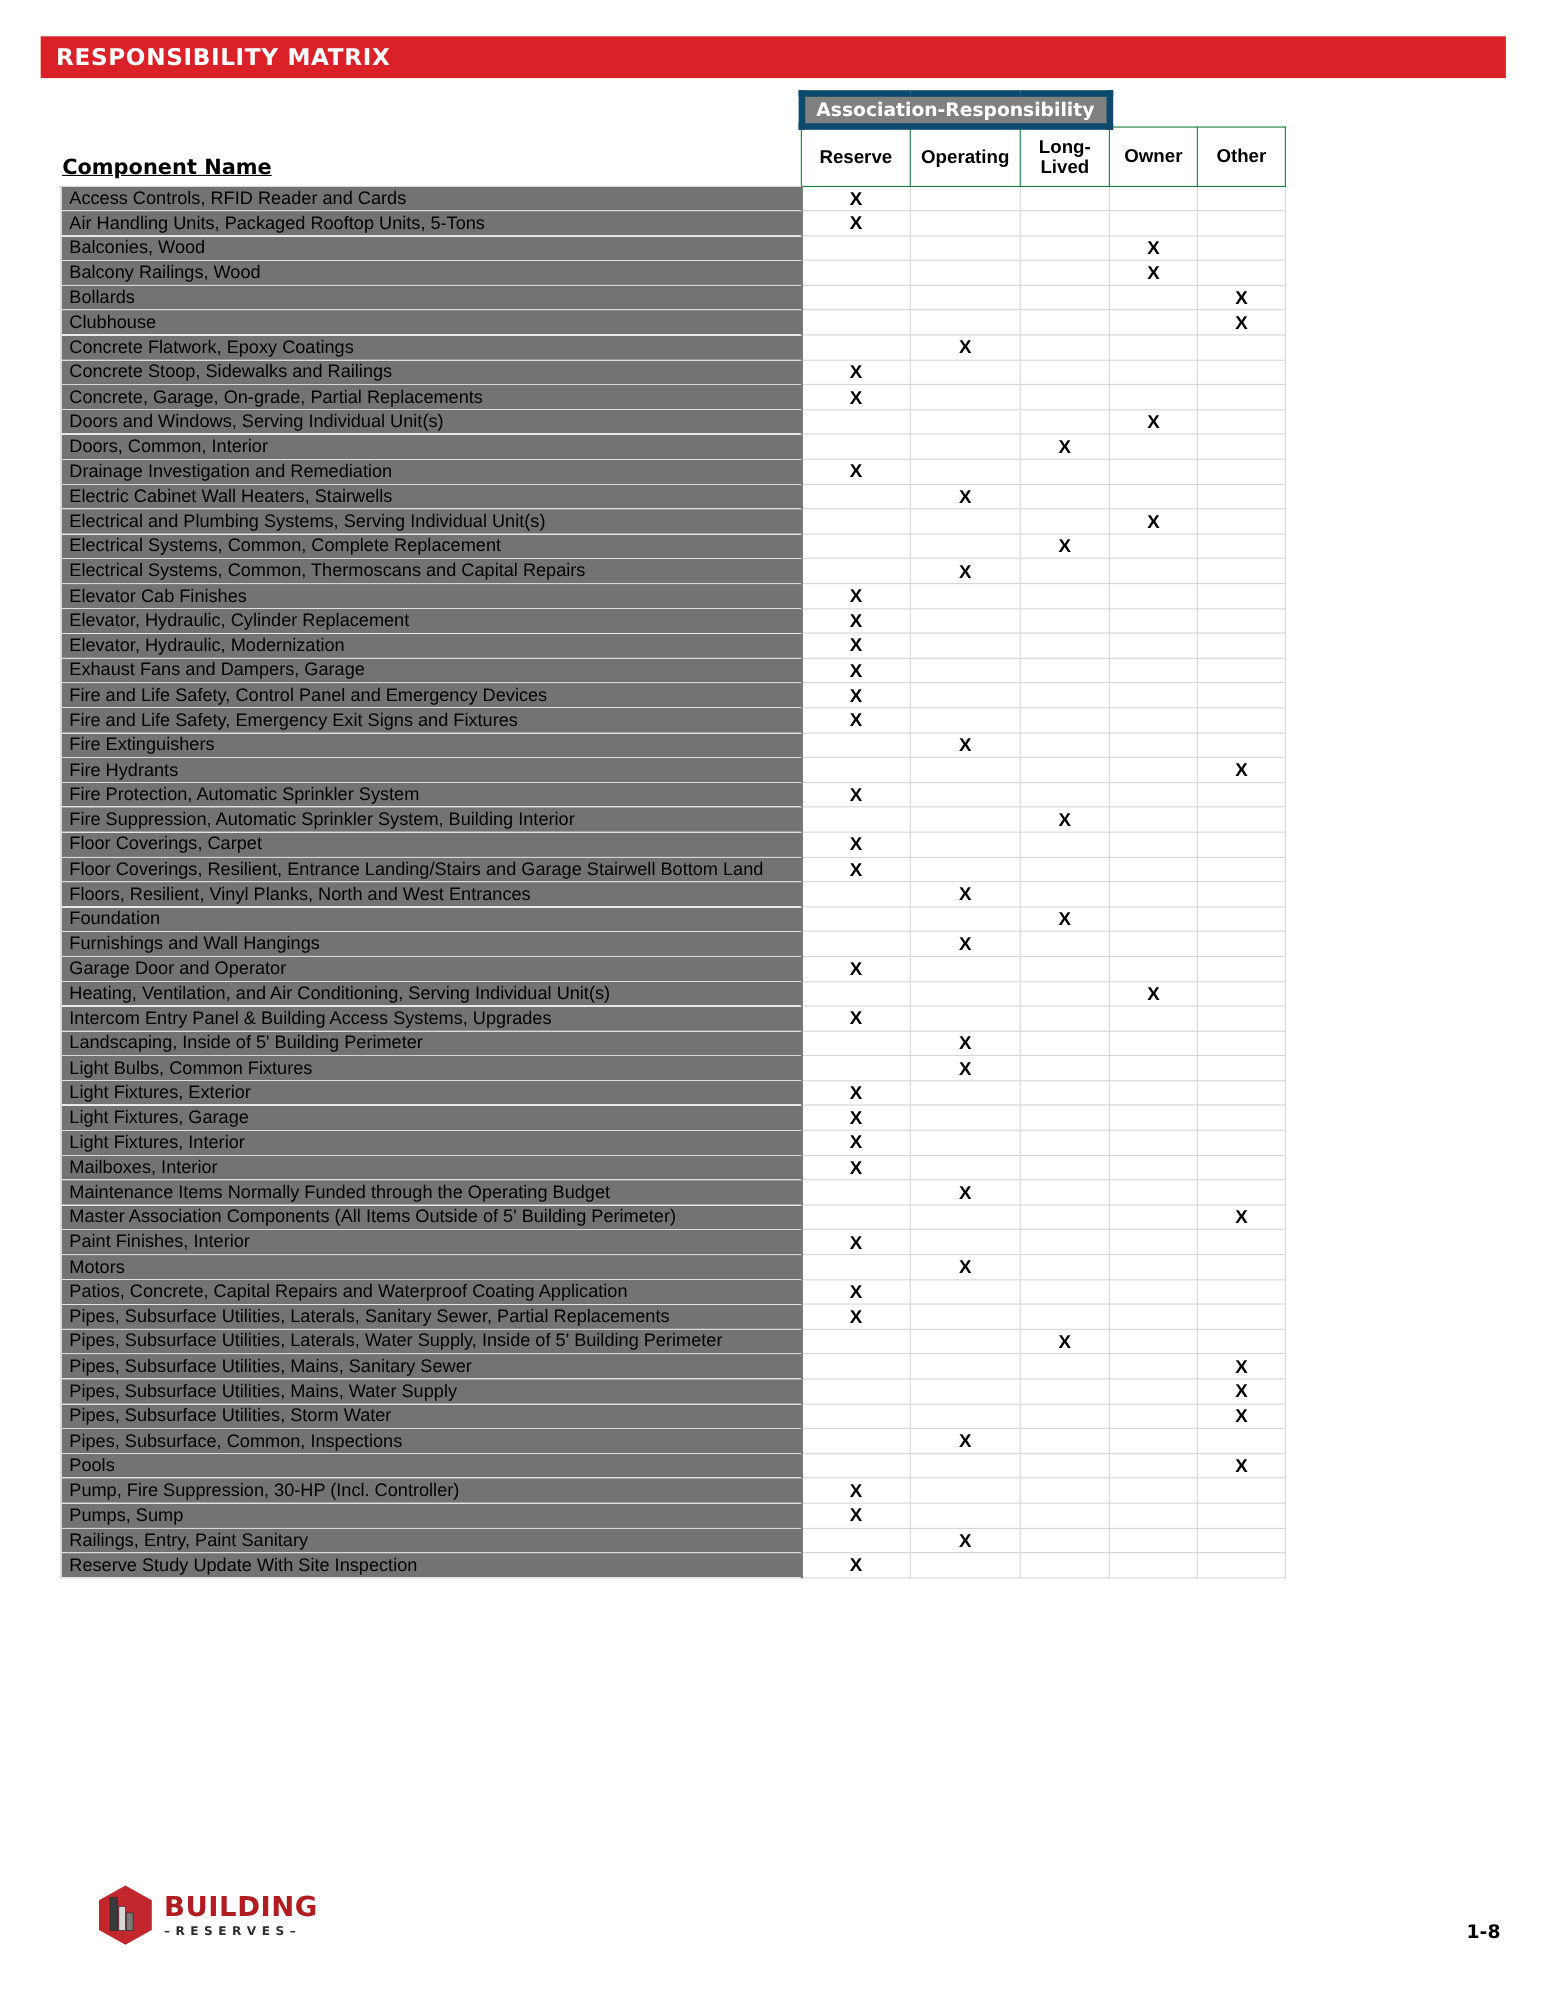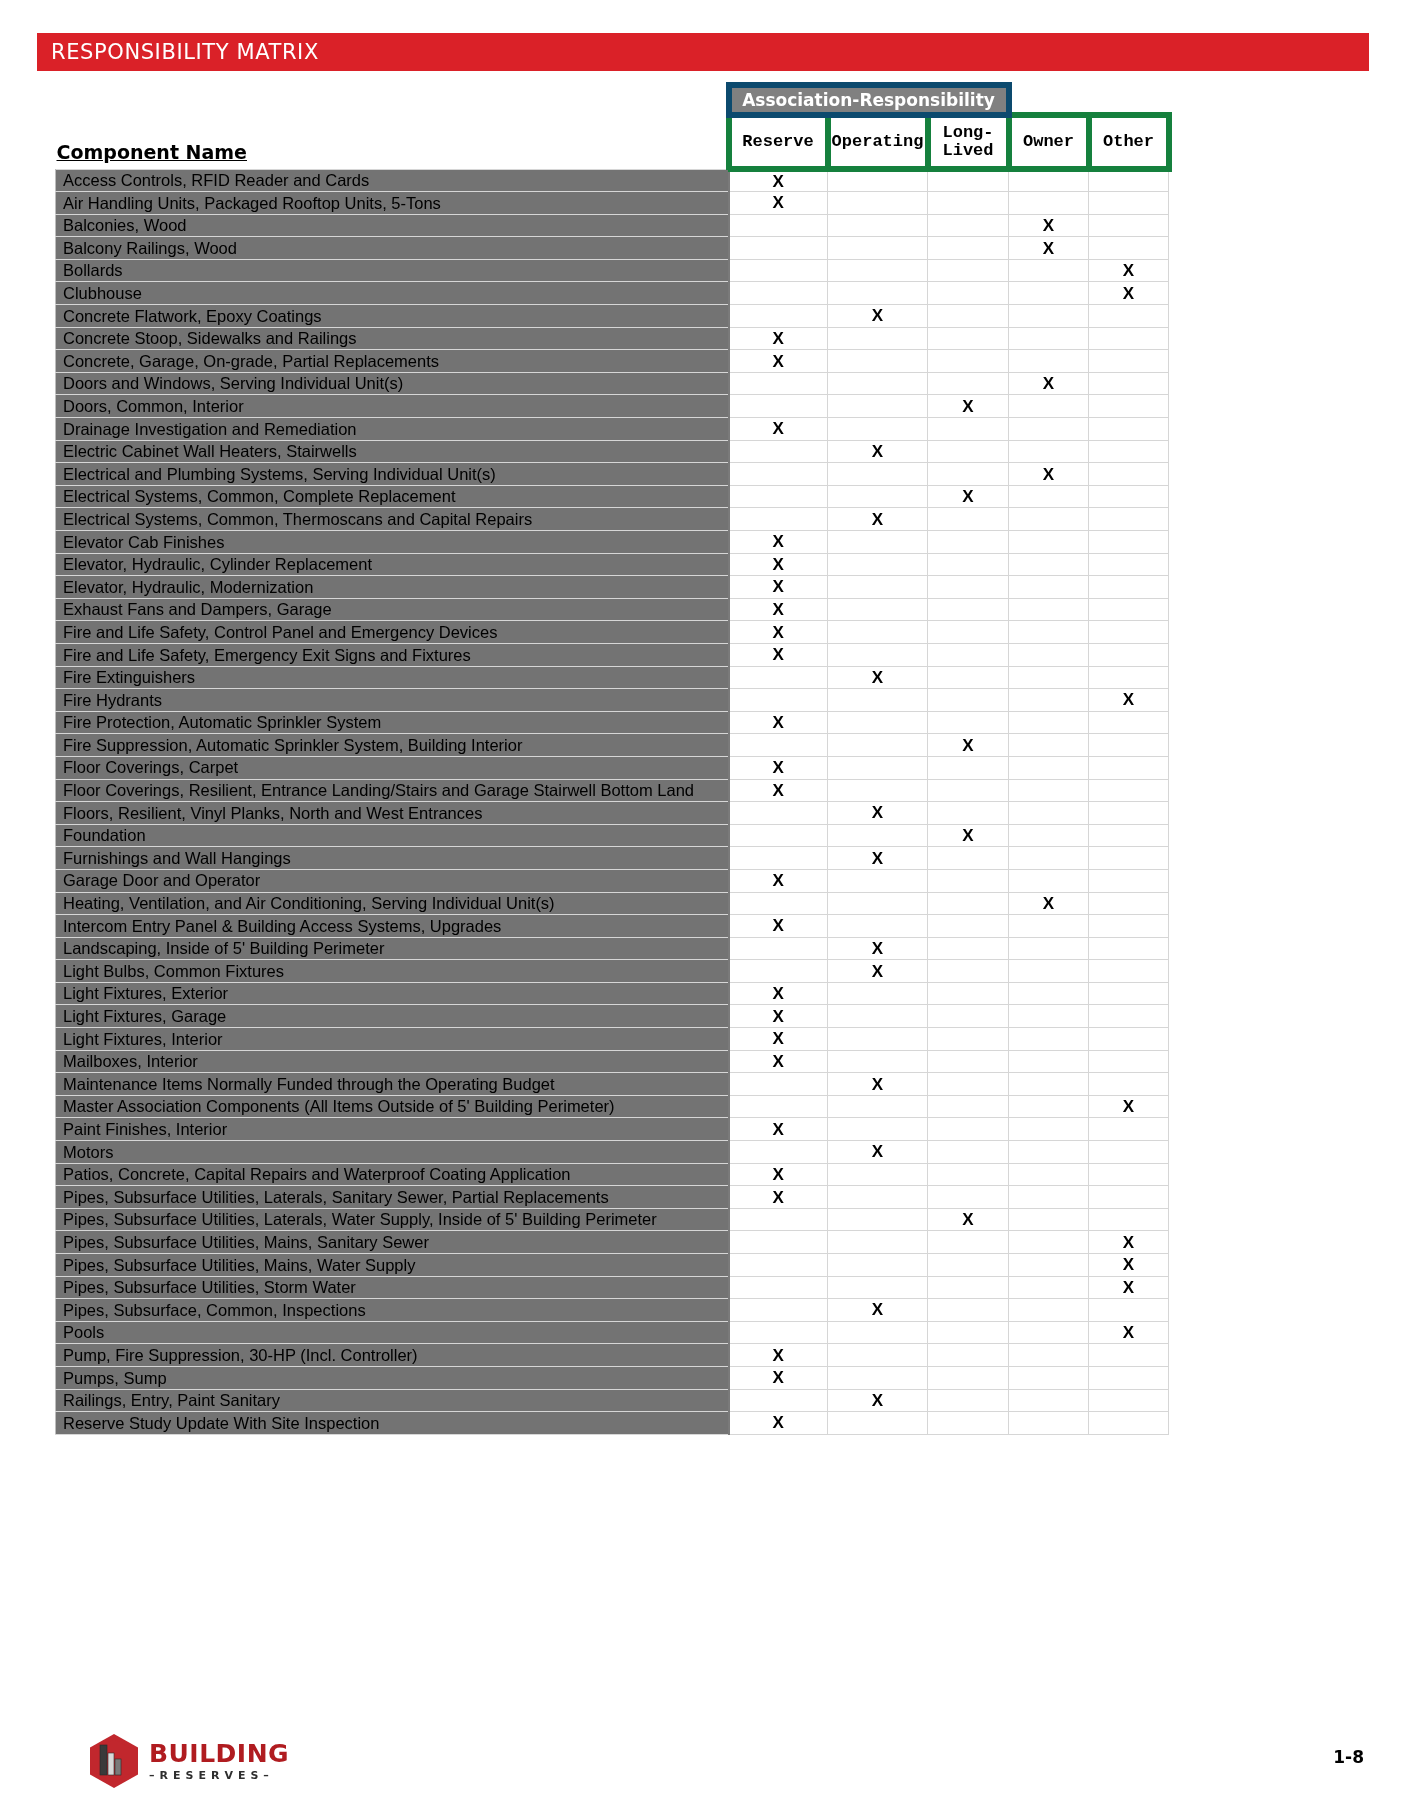--- a/index.html
+++ b/index.html
@@ -29,21 +29,21 @@
     top: 33px;
     width: 1332px;
     height: 38px;
     background: #DA2128;
     display: flex;
     align-items: center;
   }
   .banner-title {
     color: #ffffff;
     font-size: 21px;
-    font-weight: normal;
+    font-weight: bold;
     letter-spacing: 0.6px;
     padding-left: 14px;
     font-family: "DejaVu Sans", sans-serif;
   }
 
   
   .matrix {
     position: absolute;
     left: 55px;
     top: 82px;
@@ -86,27 +86,27 @@
     padding-bottom: 6px;
     height: 54px;
   }
   .hdr-name span {
     font-size: 19px;
     font-weight: bold;
     text-decoration: underline;
     font-family: "DejaVu Sans", sans-serif;
   }
   .hdr-col {
-    border: 6px solid #15803d;
+    border: 1px solid #15803d;
     text-align: center;
     vertical-align: middle;
     font-size: 17px;
     font-weight: bold;
     height: 54px;
-    font-family: Liberation Mono, monospace;
+    font-family: Liberation Sans, sans-serif;
     line-height: 1.05;
     background: #ffffff;
   }
 
   
   td.name {
     border: 1px solid #d6d6d6;
     border-left: 1px solid #bdbdbd;
     font-size: 16.5px;
     height: 22.6px;
@@ -133,21 +133,21 @@
   
   .footer {
     position: absolute;
     left: 0; right: 0;
     bottom: 30px;
     height: 80px;
   }
   .logo {
     position: absolute;
     left: 88px;
-    bottom: 0;
+    bottom: 20px;
     display: flex;
     align-items: center;
     gap: 9px;
   }
   .logo-mark {
     position: relative;
     width: 52px; height: 56px;
   }
   .logo-text {
     display: flex;

